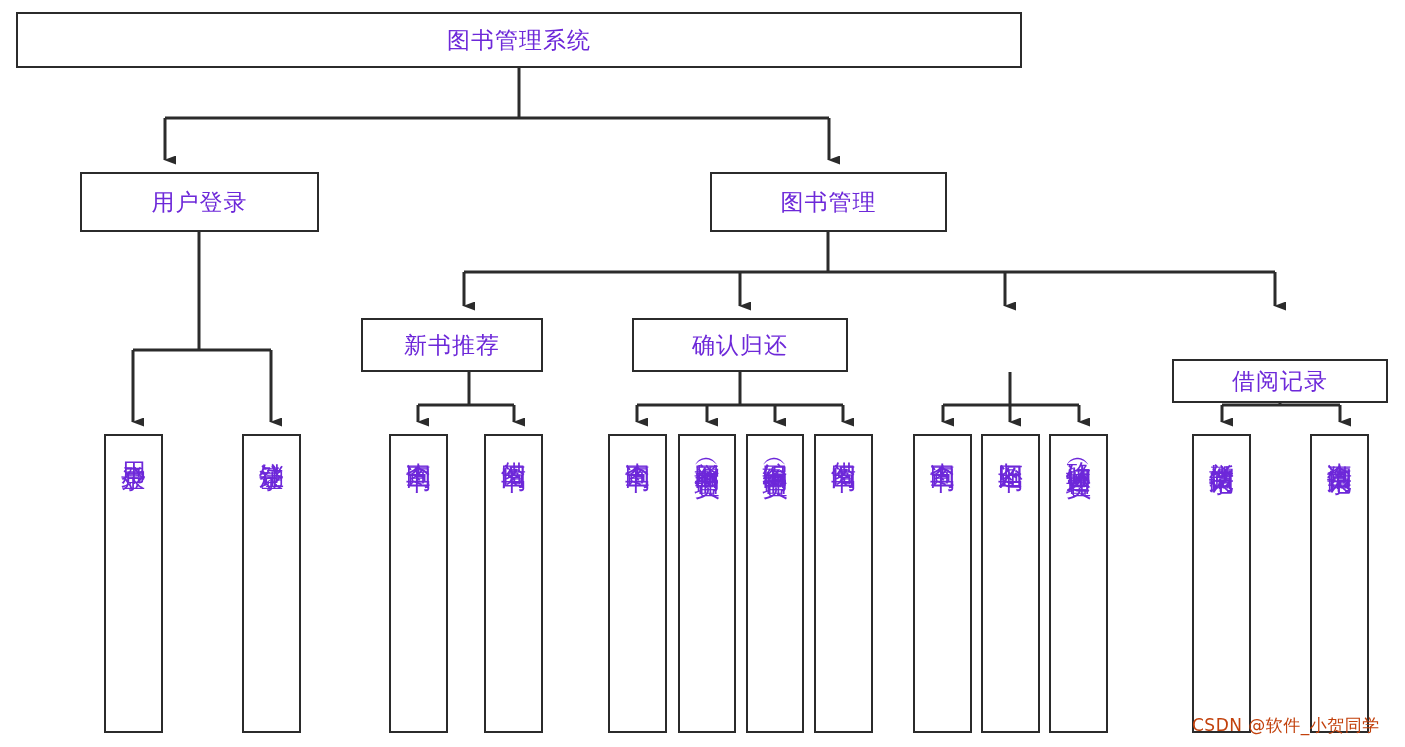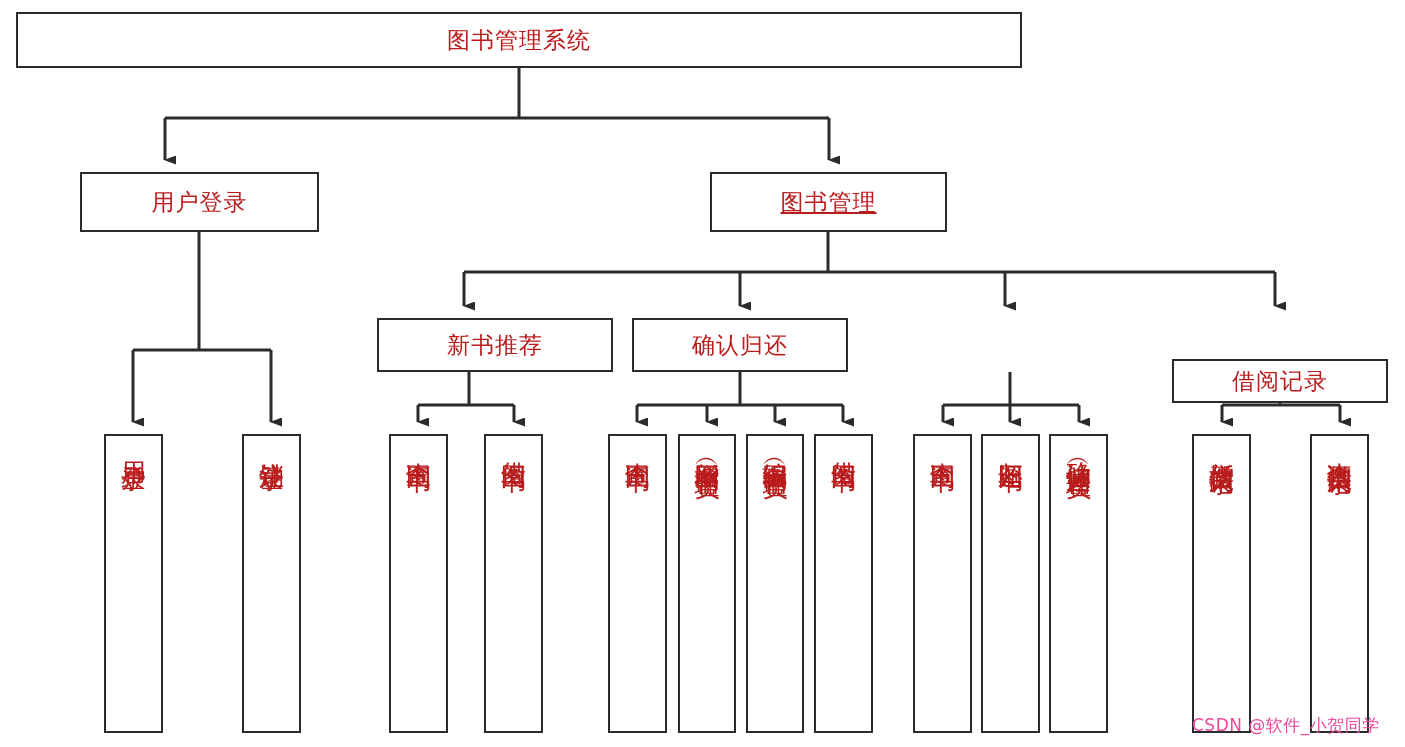--- a/index.html
+++ b/index.html
@@ -27,21 +27,21 @@
     pointer-events: none;
   }
   .node {
     position: absolute;
     box-sizing: border-box;
     border: 2px solid #2b2b2b;
     background: #ffffff;
     display: flex;
     align-items: center;
     justify-content: center;
-    color: #b91c1c;
+    color: #6d28d9;
     z-index: 2;
   }
   .node .label {
     display: block;
     text-align: center;
     line-height: 1.05;
     white-space: pre;
   }
   
   .node.horiz .label {
@@ -63,21 +63,21 @@
     font-size: 25px;
     line-height: 1.0;
     letter-spacing: 2px;
     white-space: pre-line;
   }
   .watermark {
     position: absolute;
     left: 1192px;
     top: 714px;
     font-size: 17px;
-    color: #ec4899;
+    color: #c2410c;
     letter-spacing: 0.5px;
     z-index: 5;
     white-space: pre;
   }
 </style>
 </head>
 <body>
 
 <div id="canvas">
 
@@ -131,25 +131,25 @@
     </g>
   </svg>
 
   <div class="node root horiz" style="left:16px; top:12px; width:1006px; height:56px;">
     <span class="label">图书管理系统</span>
   </div>
 
   <div class="node horiz" style="left:80px; top:172px; width:239px; height:60px;">
     <span class="label">用户登录</span>
   </div>
-  <div class="node horiz" style="left:710px; top:172px; width:237px; height:60px;text-decoration:underline;">
+  <div class="node horiz" style="left:710px; top:172px; width:237px; height:60px;">
     <span class="label">图书管理</span>
   </div>
 
-  <div class="node horiz" style="left:377px; top:318px; width:236px; height:54px;">
+  <div class="node horiz" style="left:361px; top:318px; width:182px; height:54px;">
     <span class="label">新书推荐</span>
   </div>
   <div class="node horiz" style="left:632px; top:318px; width:216px; height:54px;">
     <span class="label">确认归还</span>
   </div>
   <div class="node horiz" style="left:1172px; top:318px; width:216px; height:44px;margin-top:41px;">
     <span class="label">借阅记录</span>
   </div>
 
   <div class="node vert" style="left:104px; top:434px; width:59px; height:299px;">

